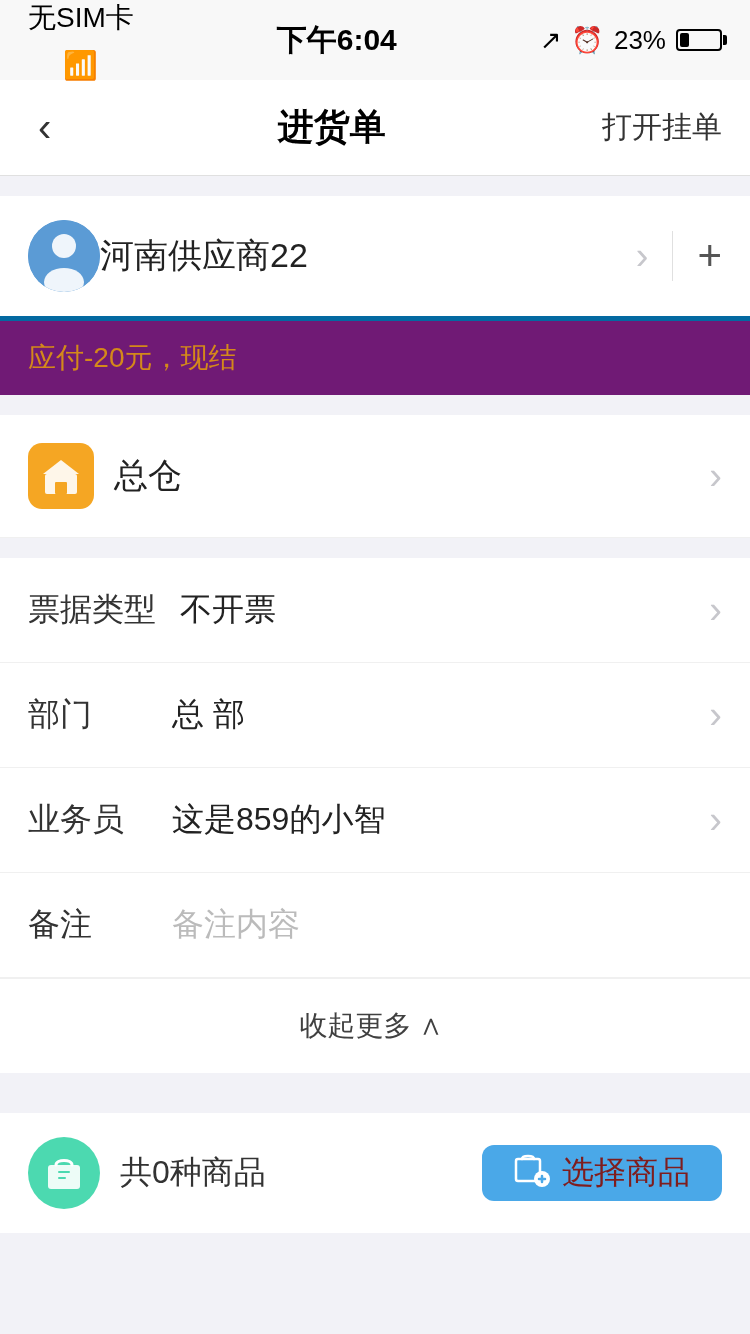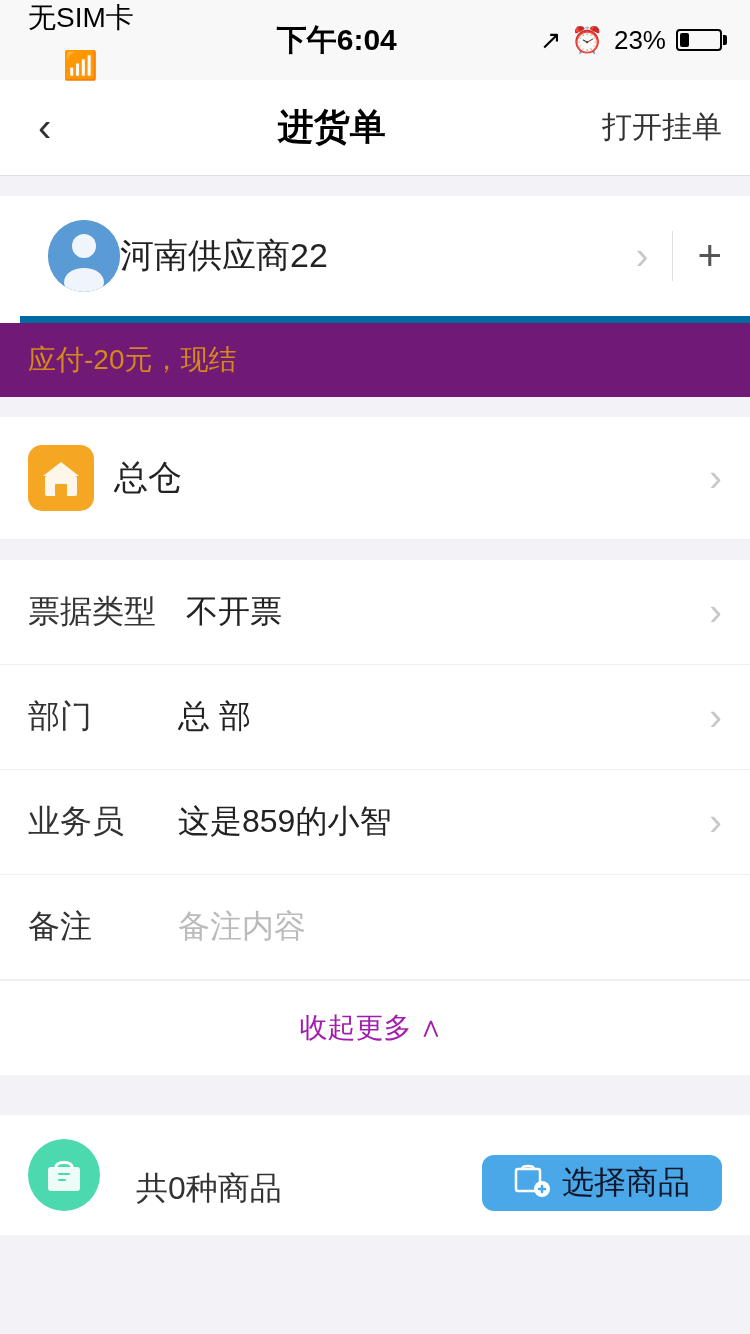--- a/index.html
+++ b/index.html
@@ -78,22 +78,21 @@
       background: #fff;
       margin-bottom: 0;
     }
 
     
     .supplier-row {
       display: flex;
       align-items: center;
       padding: 24px 28px;
       background: #fff;
-      border-bottom: 7px solid #0369a1;
-      margin-left: 20px;
+      border-bottom: 5px solid #0369a1;
     }
     .avatar-person {
       width: 72px; height: 72px;
       border-radius: 50%;
       background: #5b9bd5;
       display: flex; align-items: center; justify-content: center;
       overflow: hidden;
     }
     .supplier-name {
       flex: 1;
@@ -152,21 +151,21 @@
       align-items: center;
       padding: 30px 28px;
       background: #fff;
       border-bottom: 1px solid #f0f0f0;
       min-height: 100px;
     }
     .form-key {
       font-size: 32px;
       color: #333;
       min-width: 120px;
-      margin-right: 30px;
+      margin-right: 24px;
     }
     .form-value {
       flex: 1;
       font-size: 32px;
       color: #222;
     }
     .form-placeholder {
       flex: 1;
       font-size: 32px;
       color: #bbb;
@@ -177,49 +176,48 @@
       background: #fff;
       display: flex;
       align-items: center;
       justify-content: center;
       padding: 28px;
       border-top: 1px solid #f0f0f0;
       cursor: pointer;
     }
     .collapse-text {
       font-size: 28px;
-      color: #a21caf;
+      color: #404040;
       margin-right: 8px;
     }
 
     
     .bottom-section {
       background: #fff;
       margin-top: 20px;
       display: flex;
-      align-items: flex-end;
+      align-items: center;
       padding: 24px 28px;
-      gap: 16px;
     }
     .product-icon-wrap {
       width: 72px; height: 72px;
       border-radius: 50%;
       background: #4cd9b0;
       display: flex; align-items: center; justify-content: center;
       margin-right: 20px;
       flex-shrink: 0;
     }
     .product-count {
       flex: 1;
       font-size: 32px;
       color: #333;
     }
     .select-btn {
       background: #4aa8e8;
-      color: #0f172a;
+      color: #7f1d1d;
       border: none;
       border-radius: 12px;
       padding: 6px 32px;
       font-size: 32px;
       display: flex;
       align-items: center;
       gap: 12px;
       cursor: pointer;
     }
 

